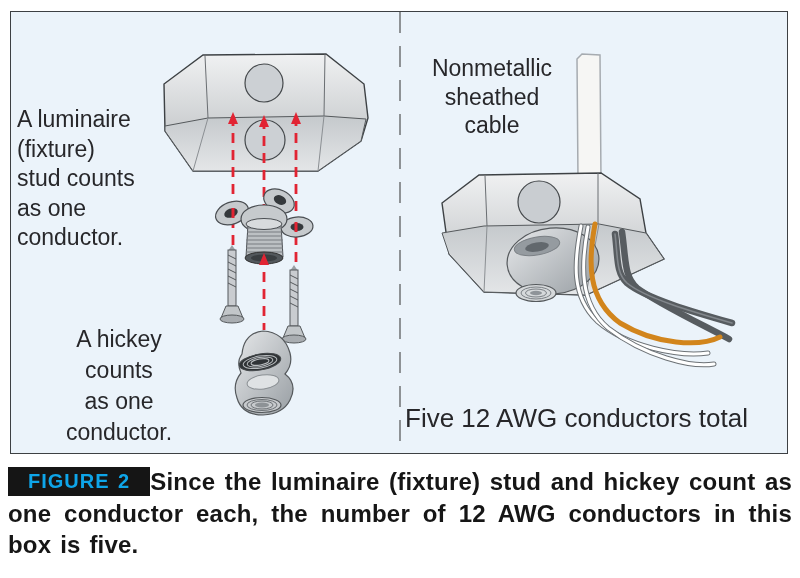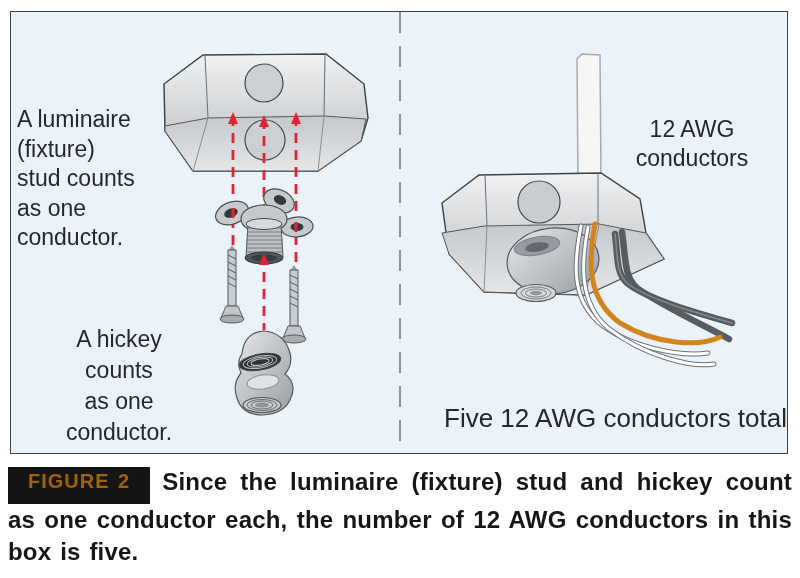--- a/index.html
+++ b/index.html
@@ -12,28 +12,28 @@
 
   .lbl{position:absolute;color:#27272a;font-size:23px;line-height:29px;
        white-space:pre-line;}
   .lbl.center{text-align:center;}
 
   .stud-note{left:6px;top:93px;line-height:29.5px;}
   .hickey-note{left:26px;top:312px;width:164px;line-height:31px;}
   .cable-label{left:398px;top:42px;width:166px;line-height:28.5px;}
   .conductors-label{left:598px;top:103px;width:166px;line-height:29px;}
   .total-label{left:394px;top:391px;width:382px;font-size:26px;line-height:30px;
-               text-align:right;white-space:nowrap;}
+               text-align:left;white-space:nowrap;}
 
   .caption{position:absolute;left:8px;top:466px;width:784px;margin:0;
            font-size:24px;line-height:31.5px;font-weight:bold;color:#161616;
            text-align:justify;letter-spacing:0.2px;word-spacing:2px;}
-  .caption .tag{display:inline-block;background:#151515;color:#a16207;
-                font-size:20px;line-height:24px;padding:2px 20px 11px;
-                margin-right:12px;letter-spacing:1px;vertical-align:2px;
+  .caption .tag{display:inline-block;background:#151515;color:#0ea5e9;
+                font-size:20px;line-height:24px;padding:2px 20px 3px;
+                margin-right:0;letter-spacing:1px;vertical-align:2px;
                 text-align:center;}
 </style>
 </head>
 <body>
 
 <div class="panel">
 
   <svg width="776" height="441" viewBox="0 0 776 441">
     <defs>
       <linearGradient id="bandGrad" x1="0" y1="0" x2="0" y2="1">
@@ -181,18 +181,19 @@
 
   <div class="lbl stud-note">A luminaire
 (fixture)
 stud counts
 as one
 conductor.</div>
   <div class="lbl center hickey-note">A hickey
 counts
 as one
 conductor.</div>
-  <div class="lbl center conductors-label">12 AWG
-conductors</div>
+  <div class="lbl center cable-label">Nonmetallic
+sheathed
+cable</div>
   <div class="lbl total-label">Five 12 AWG conductors total</div>
 </div>
 
 <p class="caption"><span class="tag">FIGURE 2</span><span>Since the luminaire (fixture) stud and hickey count as one conductor each, the number of 12 AWG conductors in this box is five.</span></p>
 
 </body></html>

